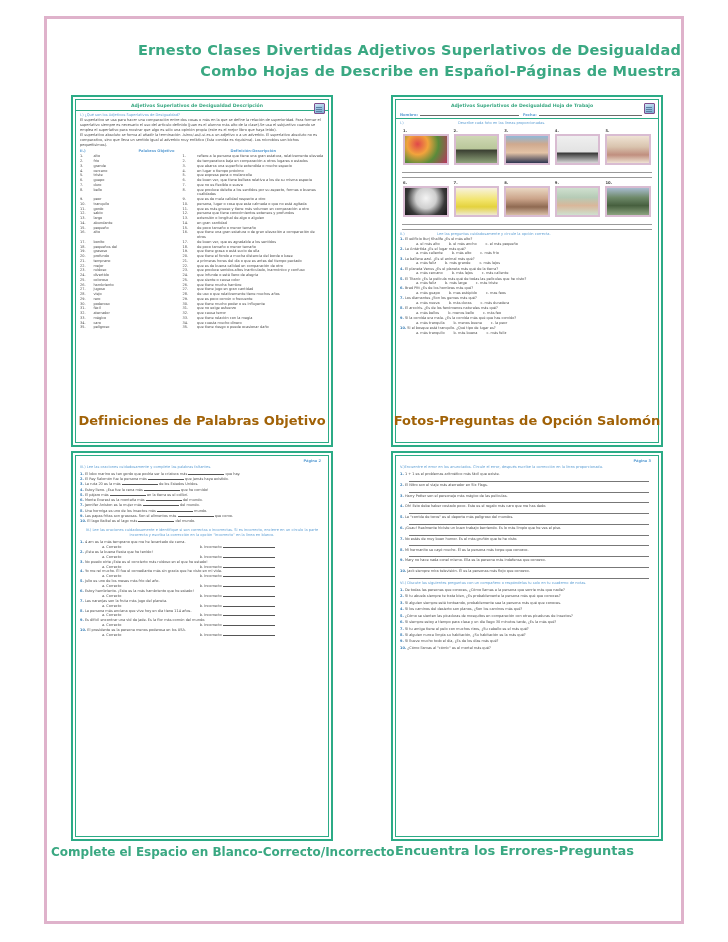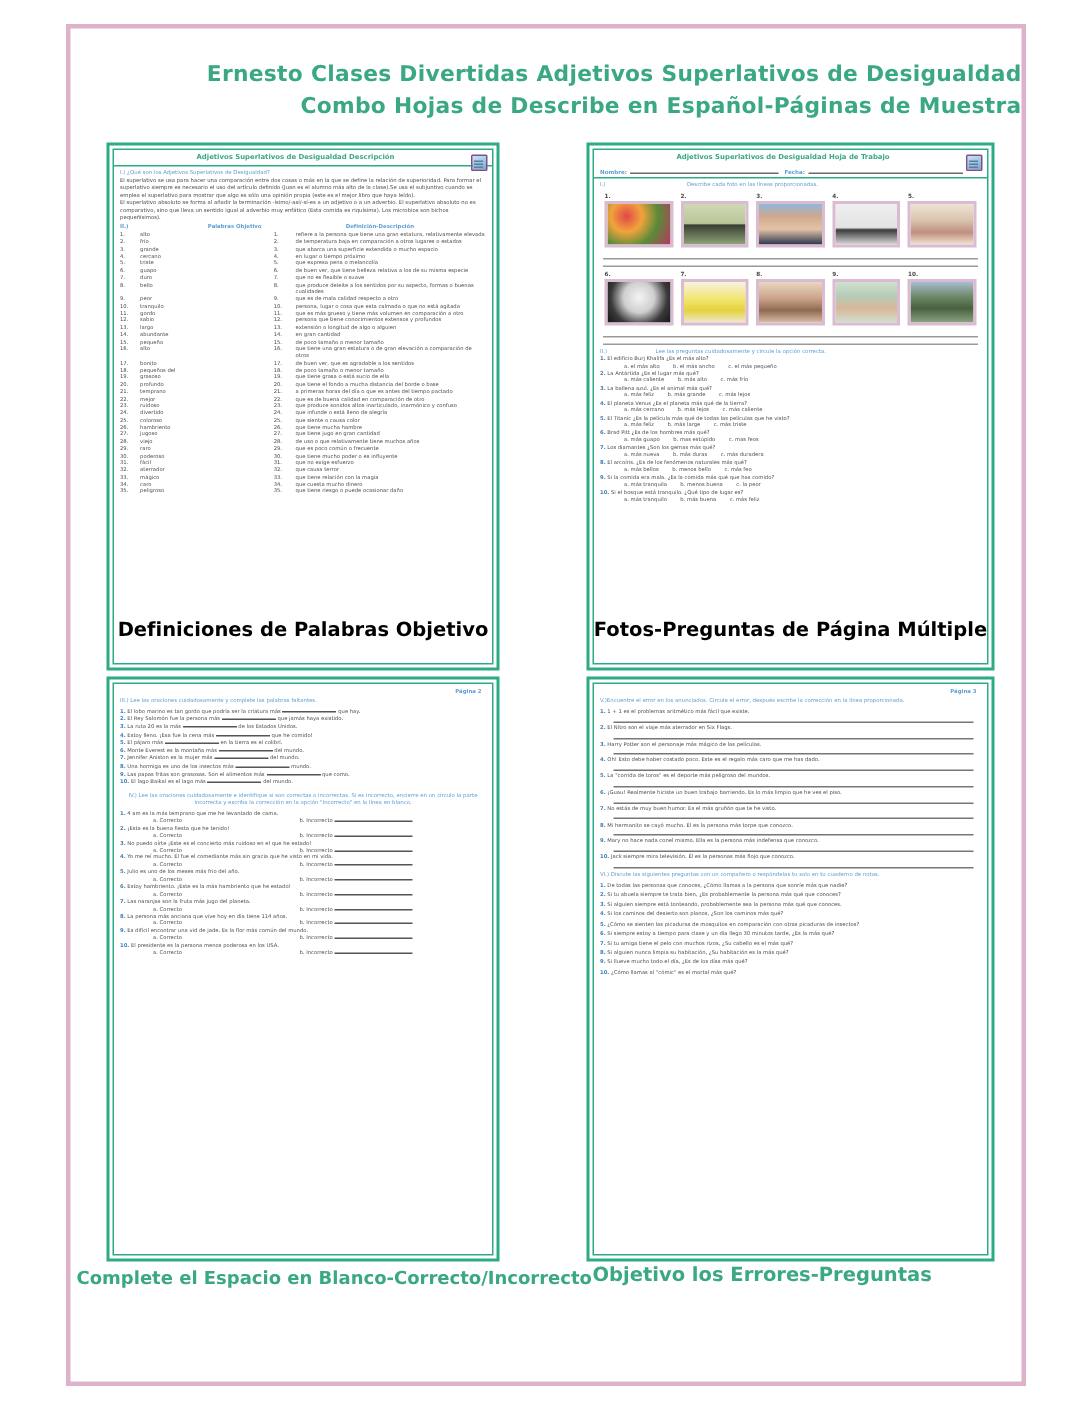--- a/index.html
+++ b/index.html
@@ -116,21 +116,21 @@
   .ci-opts .b{flex:1;}
   .ci-line{display:inline-block;width:52px;border-bottom:.6px solid #555;}
 
   
   .err-item{font-size:3.5px;color:#4d4d4d;line-height:1.38;margin-top:1.2px;}
   .err-line{border-bottom:.6px solid #777;height:3.4px;margin:.4px 5px 1.2px 9px;}
 
   
   .caption{
     position:absolute;
-    color:#000000;font-size:13px;font-weight:bold;
+    color:#a16207;font-size:13px;font-weight:bold;
     text-align:center;
   }
   .footer-l{
     position:absolute;color:#3aa882;font-size:12px;font-weight:bold;
   }
   .footer-line2{
     position:absolute;left:0;right:0;text-align:center;
     color:#3aa882;font-size:13px;font-weight:bold;
   }
 </style>
@@ -499,21 +499,21 @@
             <div class="mcq">
               <span class="stem"><b class="qnum">10.</b> <span>Si el bosque está tranquilo. ¿Qué tipo de lugar es?</span></span>
               <span class="opts"><span>a. más tranquilo</span><span>b. más buena</span><span>c. más feliz</span></span>
             </div>
           </div>
       </div>
     </div>
   </div>
 
   <div class="caption" style="left:10px;top:394px;width:290px;">Definiciones de Palabras Objetivo</div>
-  <div class="caption" style="left:330px;top:394px;width:300px;">Fotos-Preguntas de Página Múltiple</div>
+  <div class="caption" style="left:330px;top:394px;width:300px;">Fotos-Preguntas de Opción Salomón</div>
 
   <div class="sheet" style="left:24px;top:432px;width:262px;height:390px;">
     <div class="sheet-inner">
       <div style="position:relative;height:9px;">
         <div class="pagina">Página 2</div>
       </div>
       <div class="wbody" style="padding-top:0;">
         <div class="ins">III.) Lee las oraciones cuidadosamente y complete las palabras faltantes.</div>
         <div id="fill-list" style="margin-top:1.5px;">
             <div class="fib"><b class="qnum">1.</b> <span>El lobo marino es tan gordo que podría ser la criatura más</span> <span class="blank"></span> <span>que hay.</span></div>
@@ -664,15 +664,15 @@
             <div class="err-item" style="margin-top: 1.6px;"><b class="qnum">7.</b> <span>Si tu amiga tiene el pelo con muchos rizos, ¿Su cabello es el más qué?</span></div>
             <div class="err-item" style="margin-top: 1.6px;"><b class="qnum">8.</b> <span>Si alguien nunca limpia su habitación, ¿Su habitación es la más qué?</span></div>
             <div class="err-item" style="margin-top: 1.6px;"><b class="qnum">9.</b> <span>Si llueve mucho todo el día, ¿Es de los días más qué?</span></div>
             <div class="err-item" style="margin-top: 1.6px;"><b class="qnum">10.</b> <span>¿Cómo llamas al "cómic" es el mortal más qué?</span></div>
           </div>
       </div>
     </div>
   </div>
 
   <div class="footer-l" style="left:4px;top:826px;">Complete el Espacio en Blanco-Correcto/Incorrecto</div>
-  <div class="footer-l" style="left:348px;top:824px;font-size:13px;">Objetivo los Errores-Preguntas</div>
+  <div class="footer-l" style="left:348px;top:824px;font-size:13px;">Encuentra los Errores-Preguntas</div>
 
 </div>
 
 </body></html>

